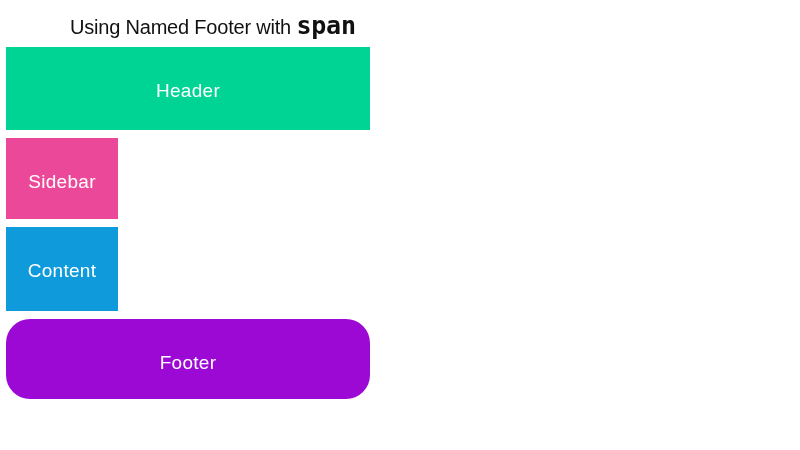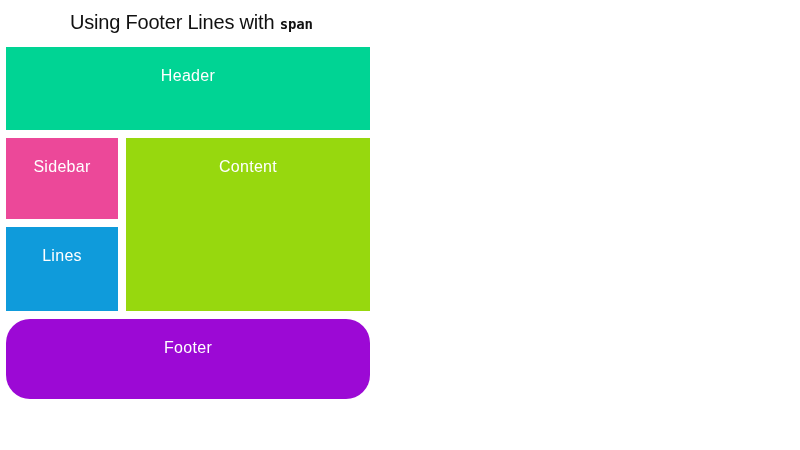--- a/index.html
+++ b/index.html
@@ -21,59 +21,58 @@
     top: 11px;
     margin: 0;
     font-size: 20px;
     font-weight: 500;
     letter-spacing: -0.2px;
     white-space: nowrap;
   }
   .title code {
     font-family: "DejaVu Sans Mono", monospace;
     font-weight: bold;
-    font-size: 14px;
+    font-size: 25px;
   }
   .demo-grid {
     position: absolute;
     left: 6px;
     top: 47px;
     width: 364px;
     height: 352px;
     display: grid;
     grid-template-columns: 112px 244px;
     grid-template-rows: 83px 81px 84px 80px;
     gap: 8px;
   }
   .box {
     box-sizing: border-box;
-    padding-top: 20px;
+    padding-top: 33px;
     text-align: center;
-    font-size: 16px;
+    font-size: 19px;
     font-weight: 300;
     letter-spacing: 0.3px;
   }
   .area-header  { grid-column: 1 / 3; grid-row: 1; }
   .area-sidebar { grid-column: 1;     grid-row: 2; }
   .area-content { grid-column: 2;     grid-row: 2 / 4; }
   .area-advert  { grid-column: 1;     grid-row: 3; }
   .area-footer  { grid-column: 1 / 3; grid-row: 4; }
 </style>
 </head>
 <body>
 
 <div class="page" style="background-color: rgb(255, 255, 255);">
 
-  <h1 class="title" style="color: rgb(17, 17, 17);"><span>Using Footer Lines with </span><code>span</code></h1>
+  <h1 class="title" style="color: rgb(17, 17, 17);"><span>Using Named Footer with </span><code>span</code></h1>
 
   <div class="demo-grid" style="color: rgb(255, 255, 255);">
 
     <div class="box area-header" style="background-color: rgb(0, 212, 148);">Header</div>
 
     <div class="box area-sidebar" style="background-color: #ec4899;">Sidebar</div>
 
-    <div class="box area-content" style="background-color: rgb(151, 216, 14);">Content</div>
 
-    <div class="box area-advert" style="background-color: rgb(15, 155, 219);">Lines</div>
+    <div class="box area-advert" style="background-color: rgb(15, 155, 219);">Content</div>
 
     <div class="box area-footer" style="background-color: rgb(156, 9, 213); border-radius: 24px;">Footer</div>
   </div>
 </div>
 
 </body></html>

